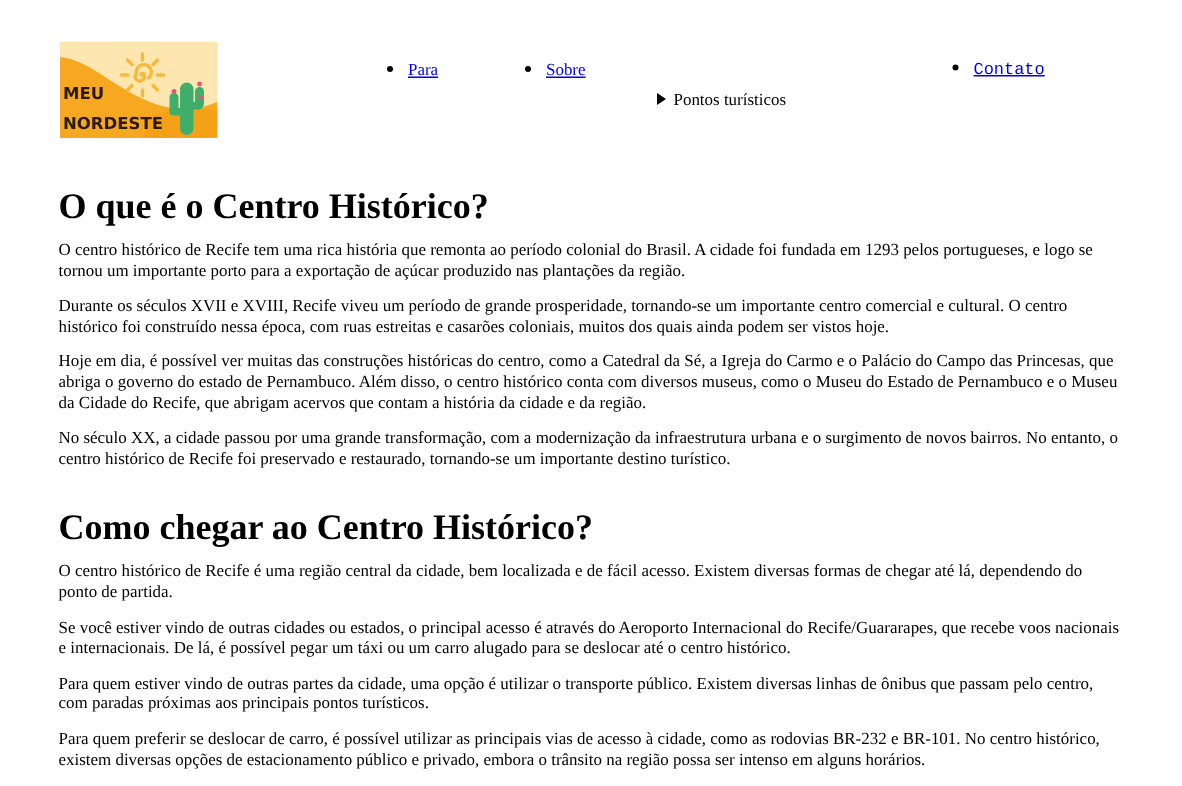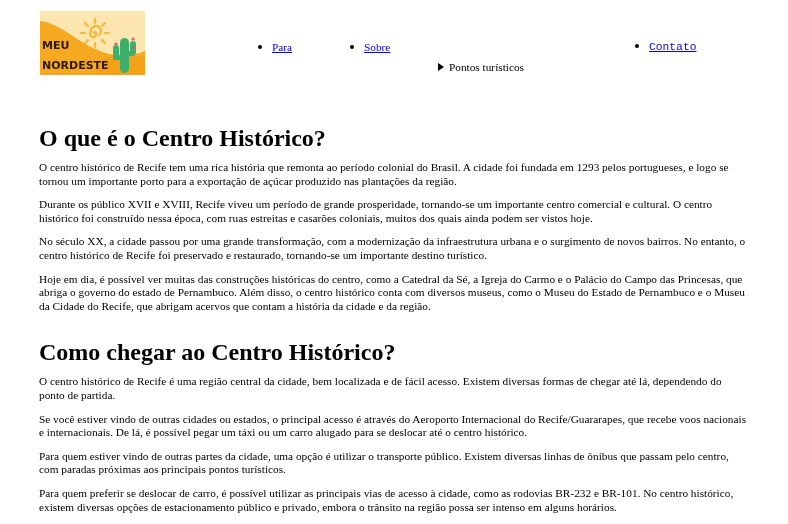--- a/index.html
+++ b/index.html
@@ -5,21 +5,21 @@
   html, body { margin: 0; padding: 0; background: #ffffff; }
   body {
     width: 788px; height: 524px; overflow: hidden;
     font-family: "Liberation Serif", serif;
     color: #000;
     font-size: 11.3px;
     position: relative;
   }
   .header { position: absolute; left: 0; top: 0; width: 788px; height: 90px; }
   .logo {
-    position: absolute; left: 40px; top: 11px; width: 105px; height: 64px;
+    position: absolute; left: 40px; top: 28px; width: 105px; height: 64px;
     overflow: hidden; background: #fde6b0;
   }
   .logo svg { display: block; }
   .nav { position: absolute; top: 40px; left: 0; width: 788px; height: 16px; }
   .nav-item { position: absolute; top: 0; font-size: 11.3px; line-height: 14px; white-space: nowrap; }
   .nav-item .bullet { display: inline-block; width: 4px; height: 4px; border-radius: 50%; background: #000; vertical-align: middle; margin-right: 10px; position: relative; top: -1px; }
   .nav-item a { color: #1a0dab; text-decoration: underline; color: #0000ee; }
   .nav-item .tri { display: inline-block; width: 0; height: 0; border-left: 6px solid #000; border-top: 4px solid transparent; border-bottom: 4px solid transparent; margin-right: 5px; position: relative; top: 0px; }
   .main { position: absolute; left: 39px; top: 127px; width: 710px; }
   h2 { font-size: 24px; font-weight: bold; margin: 0 0 12px 0; line-height: 22px; }
@@ -74,23 +74,23 @@
     <div class="nav-item" style="left:635px;font-family:Liberation Mono, monospace;">
       <span class="bullet"></span><a href="#">Contato</a>
     </div>
   </nav>
 </header>
 
 <main class="main">
   <section>
     <h2>O que é o Centro Histórico?</h2>
     <p>O centro histórico de Recife tem uma rica história que remonta ao período colonial do Brasil. A cidade foi fundada em 1293 pelos portugueses, e logo se tornou um importante porto para a exportação de açúcar produzido nas plantações da região.</p>
-    <p>Durante os público XVII e XVIII, Recife viveu um período de grande prosperidade, tornando-se um importante centro comercial e cultural. O centro histórico foi construído nessa época, com ruas estreitas e casarões coloniais, muitos dos quais ainda podem ser vistos hoje.</p>
+    <p>Durante os séculos XVII e XVIII, Recife viveu um período de grande prosperidade, tornando-se um importante centro comercial e cultural. O centro histórico foi construído nessa época, com ruas estreitas e casarões coloniais, muitos dos quais ainda podem ser vistos hoje.</p>
+    <p>Hoje em dia, é possível ver muitas das construções históricas do centro, como a Catedral da Sé, a Igreja do Carmo e o Palácio do Campo das Princesas, que abriga o governo do estado de Pernambuco. Além disso, o centro histórico conta com diversos museus, como o Museu do Estado de Pernambuco e o Museu da Cidade do Recife, que abrigam acervos que contam a história da cidade e da região.</p>
     <p>No século XX, a cidade passou por uma grande transformação, com a modernização da infraestrutura urbana e o surgimento de novos bairros. No entanto, o centro histórico de Recife foi preservado e restaurado, tornando-se um importante destino turístico.</p>
-    <p>Hoje em dia, é possível ver muitas das construções históricas do centro, como a Catedral da Sé, a Igreja do Carmo e o Palácio do Campo das Princesas, que abriga o governo do estado de Pernambuco. Além disso, o centro histórico conta com diversos museus, como o Museu do Estado de Pernambuco e o Museu da Cidade do Recife, que abrigam acervos que contam a história da cidade e da região.</p>
   </section>
   <section>
     <h2 class="h2b">Como chegar ao Centro Histórico?</h2>
     <p>O centro histórico de Recife é uma região central da cidade, bem localizada e de fácil acesso. Existem diversas formas de chegar até lá, dependendo do ponto de partida.</p>
     <p>Se você estiver vindo de outras cidades ou estados, o principal acesso é através do Aeroporto Internacional do Recife/Guararapes, que recebe voos nacionais e internacionais. De lá, é possível pegar um táxi ou um carro alugado para se deslocar até o centro histórico.</p>
     <p>Para quem estiver vindo de outras partes da cidade, uma opção é utilizar o transporte público. Existem diversas linhas de ônibus que passam pelo centro, com paradas próximas aos principais pontos turísticos.</p>
     <p>Para quem preferir se deslocar de carro, é possível utilizar as principais vias de acesso à cidade, como as rodovias BR-232 e BR-101. No centro histórico, existem diversas opções de estacionamento público e privado, embora o trânsito na região possa ser intenso em alguns horários.</p>
   </section>
 </main>
 

